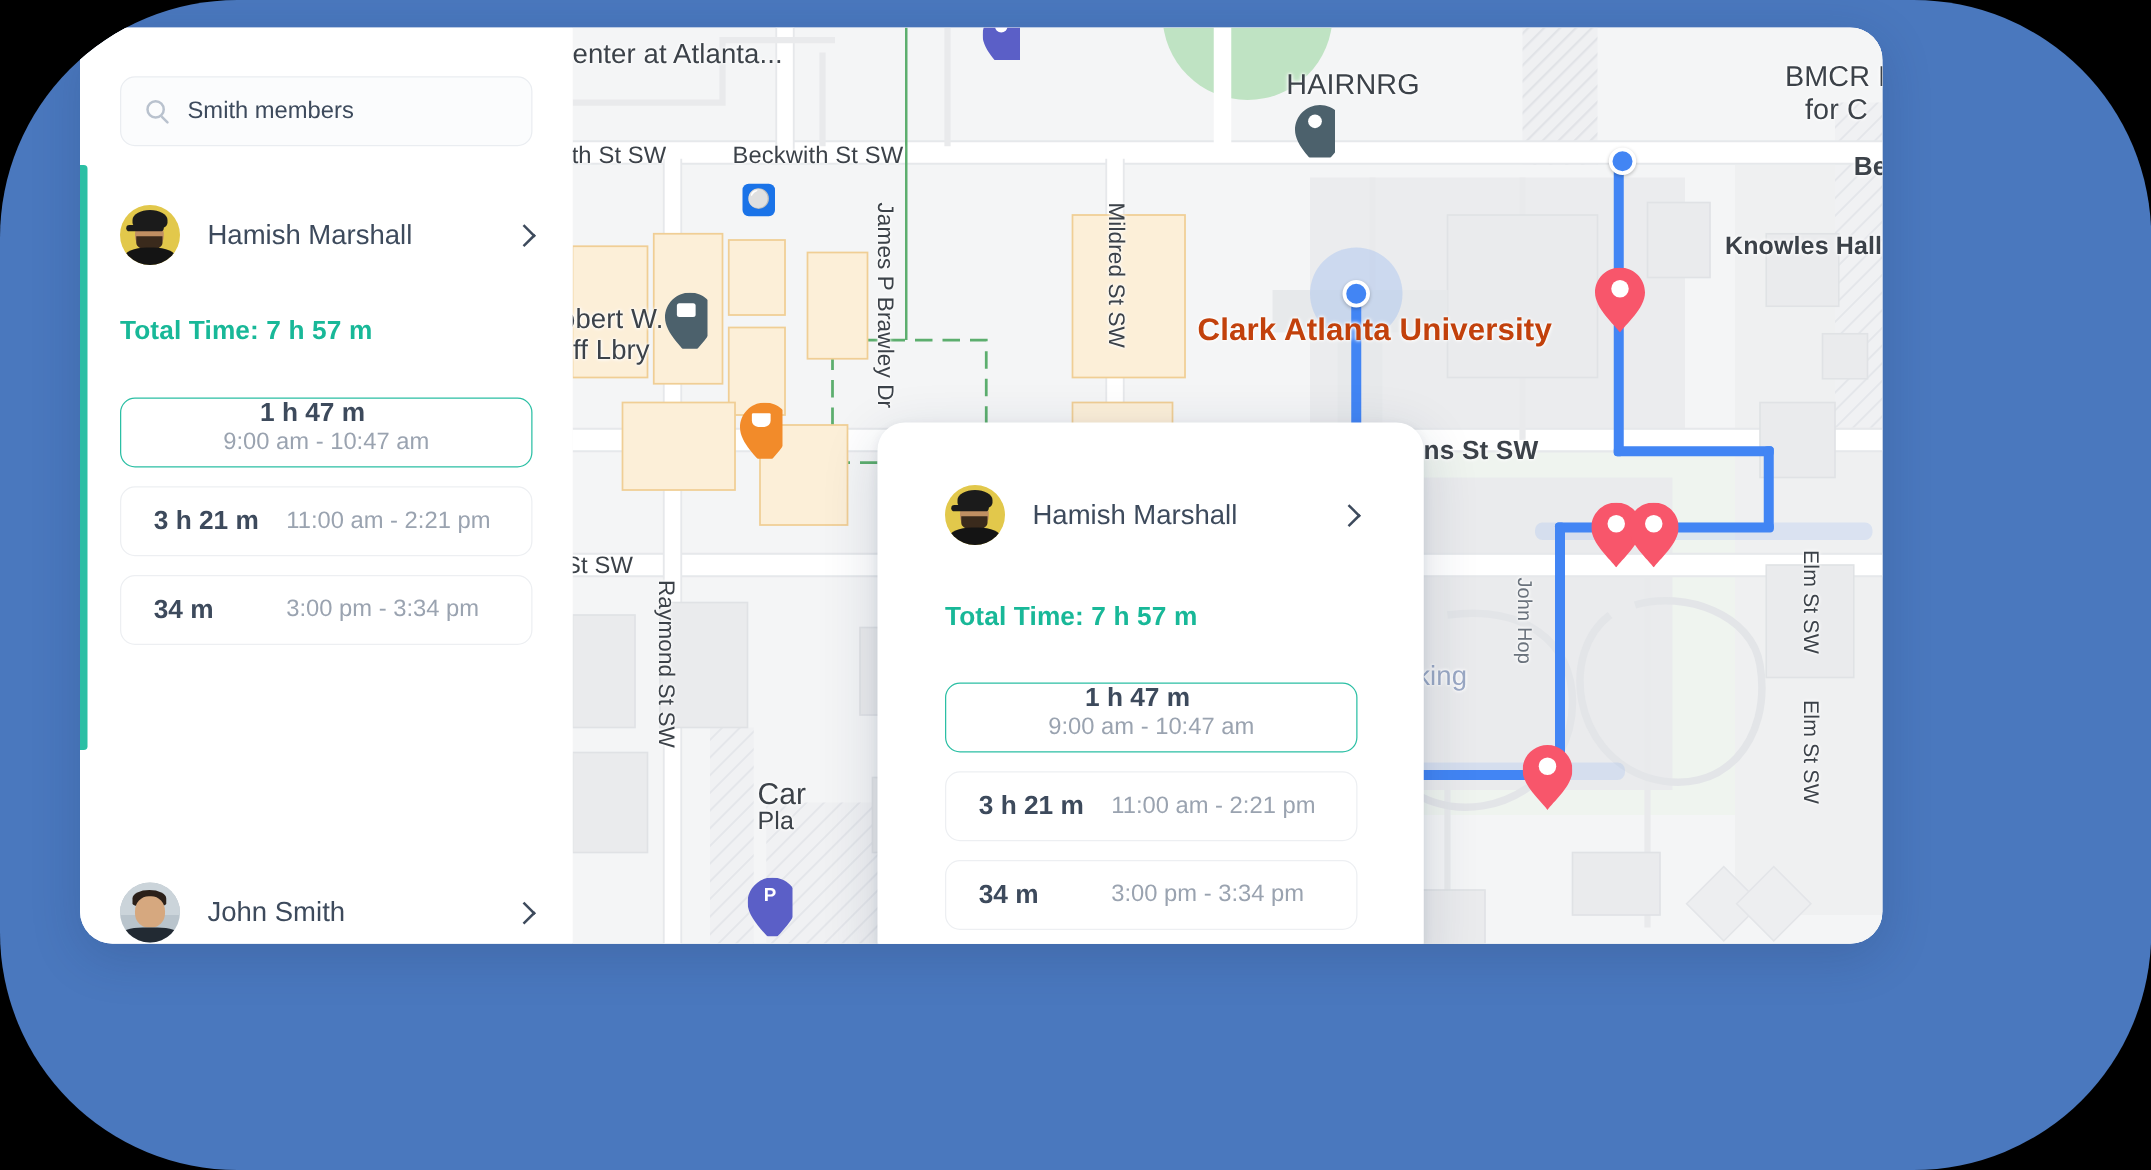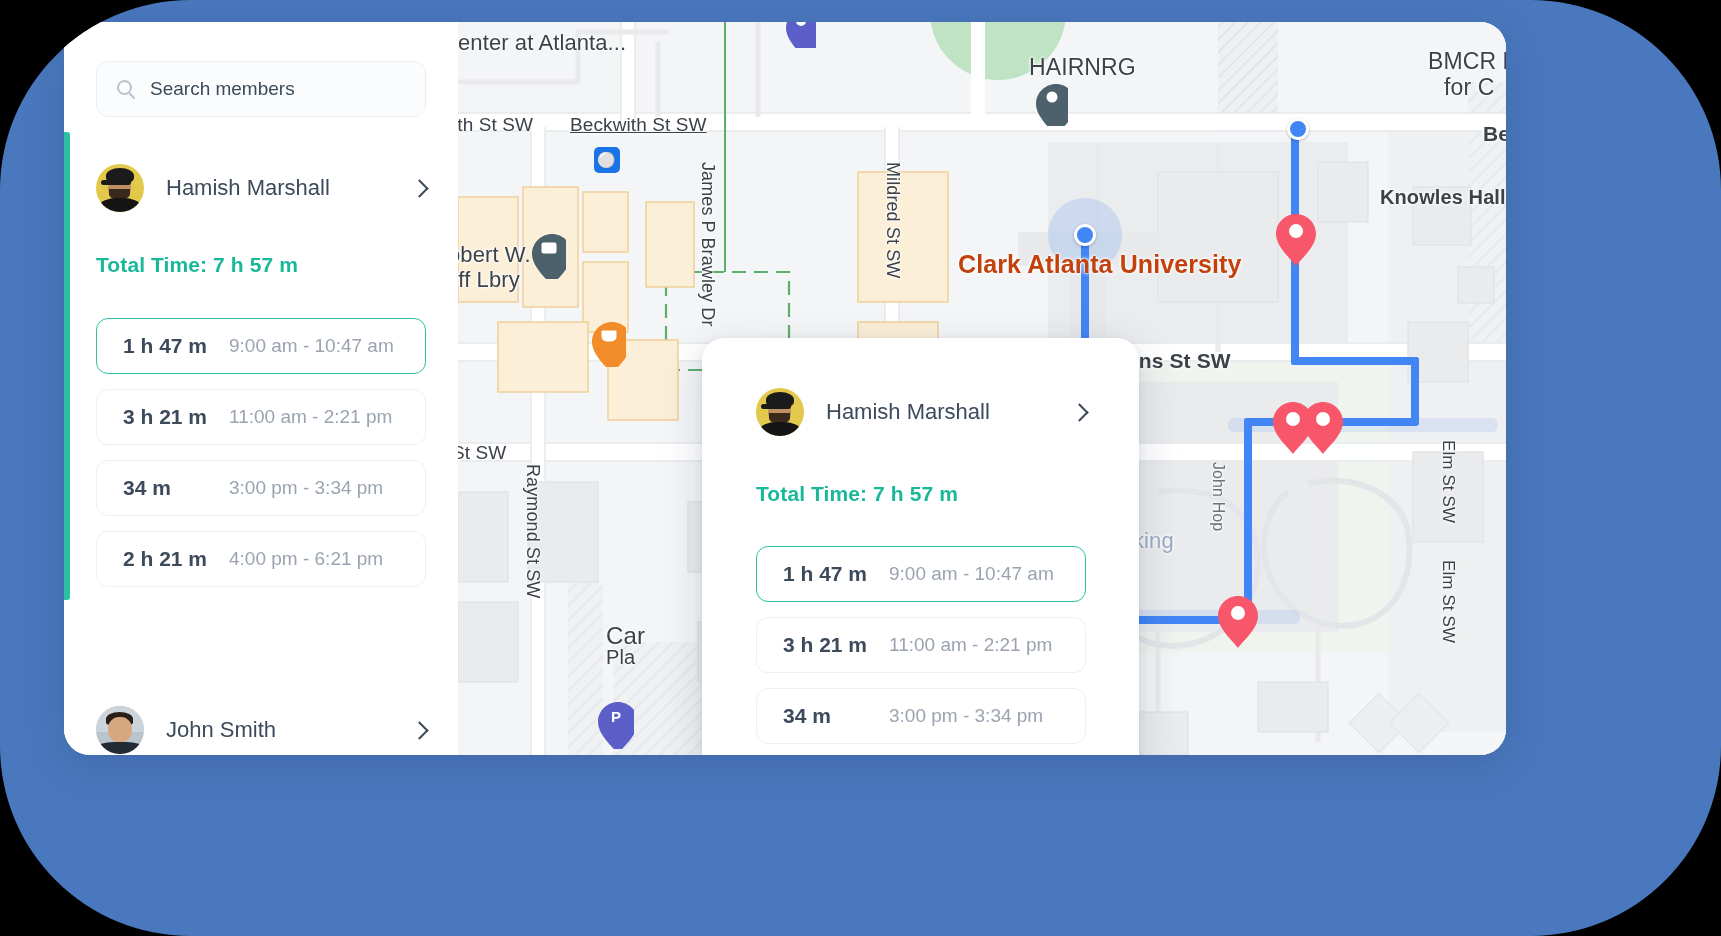--- a/index.html
+++ b/index.html
@@ -137,21 +137,21 @@
     position:absolute; left:32px;
     font-size:21px; font-weight:700; color:#18B898; letter-spacing:.1px;
   }
 
   .time-card {
     position:absolute; left:32px; width:330px; height:56px;
     border:1px solid #EDEFF2; border-radius:12px;
     background:#fff;
     display:flex; align-items:center; padding:0 26px;
   }
-  .time-card.active { border:1.6px solid #2BBFA4; }
+  .time-card.active { border:1.6px solid #2BBFA4;flex-direction:column; }
   .time-dur { font-size:21px; font-weight:700; color:#3D4A5C; width:106px; }
   .time-range { font-size:19px; color:#9AA3B0; font-weight:400;text-align:right; }
 
   
   #popup {
     position:absolute; left:638px; top:316px;
     width:437px; height:440px;
     background:#fff; border-radius:22px;
     box-shadow:0 12px 44px rgba(25,45,80,.16), 0 2px 8px rgba(25,45,80,.08);
     overflow:hidden;
@@ -357,21 +357,21 @@
         <div class="dot" style="width:15px;height:11px;border-radius:1px 1px 5px 5px;background:#fff;top:30%;"></div>
       </div>
       <div class="pin" style="left:140px; top:680px; width:36px; height:47px;">
         <div class="pin-shape" style="background:#5B5FC7;"></div>
         <div style="position:absolute;left:50%;top:30%;transform:translate(-50%,-50%);color:#fff;font-size:15px;font-weight:700;font-family:'Liberation Sans',sans-serif;">P</div>
       </div>
       <div class="bike-icon" style="left:136px; top:125px;">⚪</div>
 
       <div class="map-label" style="left:0px; top:8px; font-size:22px;">enter at Atlanta...</div>
       <div class="map-label" style="left:-5px; top:92px;">ith St SW</div>
-      <div class="map-label" style="left:112px; top:92px;text-decoration:underline;">Beckwith St SW</div>
+      <div class="map-label" style="left:128px; top:92px;">Beckwith St SW</div>
       <div class="map-label vert" style="left:260px; top:140px; transform:rotate(90deg); font-size:18px;">James P Brawley Dr</div>
       <div class="map-label vert" style="left:445px; top:140px; transform:rotate(90deg); font-size:18px;">Mildred St SW</div>
       <div class="map-label" style="left:561px; top:32px; font-size:23px;padding-left:10px;">HAIRNRG</div>
       <div class="map-label" style="left:970px; top:26px; font-size:23px;">BMCR B</div>
       <div class="map-label" style="left:986px; top:52px; font-size:23px;">for C</div>
       <div class="map-label" style="left:1025px; top:100px; font-size:21px; font-weight:700;">Be</div>
       <div class="map-label" style="left:922px; top:164px; font-size:20px; font-weight:700;">Knowles Hall</div>
       <div class="map-label big" style="left:500px; top:228px; width:200px;">Clark Atlanta University</div>
       <div class="map-label" style="left:-10px; top:220px; font-size:22px;">obert W.</div>
       <div class="map-label" style="left:-12px; top:245px; font-size:22px;">uff Lbry</div>
@@ -387,21 +387,21 @@
     </div>
 
     <div id="sidebar">
       <div id="sidebar-accent"></div>
 
       <div class="search-box">
         <span class="mag">
             <i></i>
             <b></b>
           </span>
-        <span class="search-placeholder">Search members</span>
+        <span class="search-placeholder">Smith members</span>
       </div>
 
       <div class="member-row" style="top:142px;">
         <div class="avatar av-hamish">
           <div class="face"></div>
             <div class="beard"></div>
             <div class="hair"></div>
             <div class="brim"></div>
             <div class="body"></div>
         </div>
@@ -416,24 +416,20 @@
         <span class="time-range">9:00 am - 10:47 am</span>
       </div>
       <div class="time-card" style="top:367px;">
         <span class="time-dur">3 h 21 m</span>
         <span class="time-range">11:00 am - 2:21 pm</span>
       </div>
       <div class="time-card" style="top:438px;">
         <span class="time-dur">34 m</span>
         <span class="time-range">3:00 pm - 3:34 pm</span>
       </div>
-      <div class="time-card" style="top:509px;">
-        <span class="time-dur">2 h 21 m</span>
-        <span class="time-range">4:00 pm - 6:21 pm</span>
-      </div>
 
 
       <div class="member-row" style="top:684px;">
         <div class="avatar av-john">
           <div class="sky"></div>
             <div class="hair"></div>
             <div class="face"></div>
             <div class="body"></div>
         </div>
         <span class="member-name">John Smith</span>

